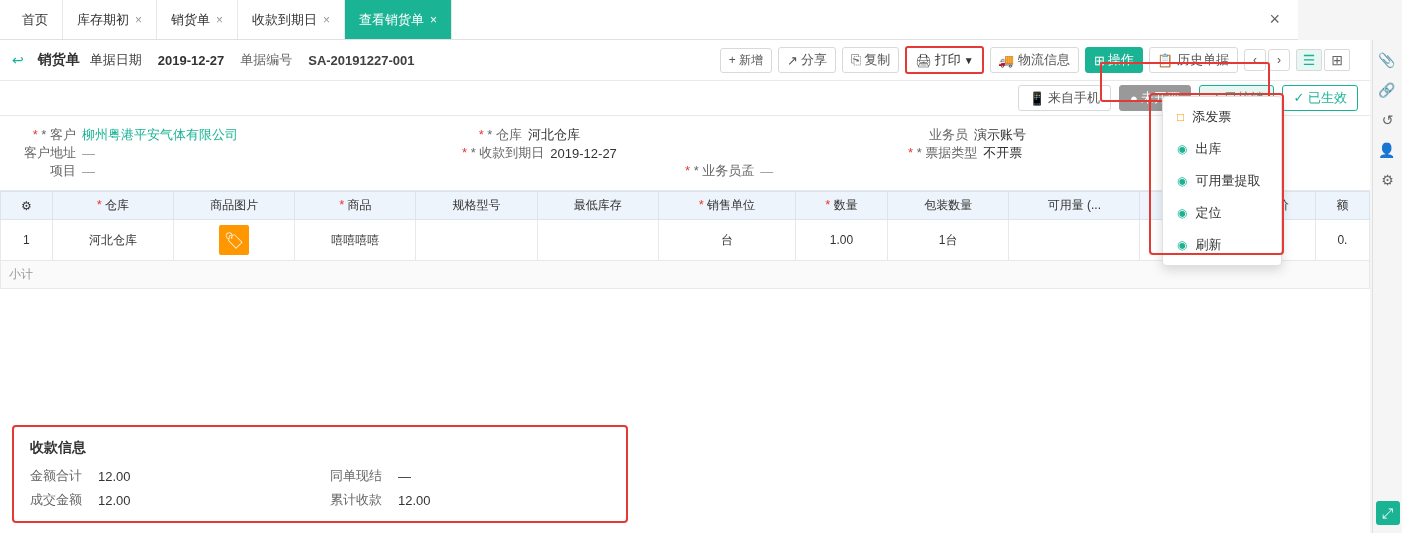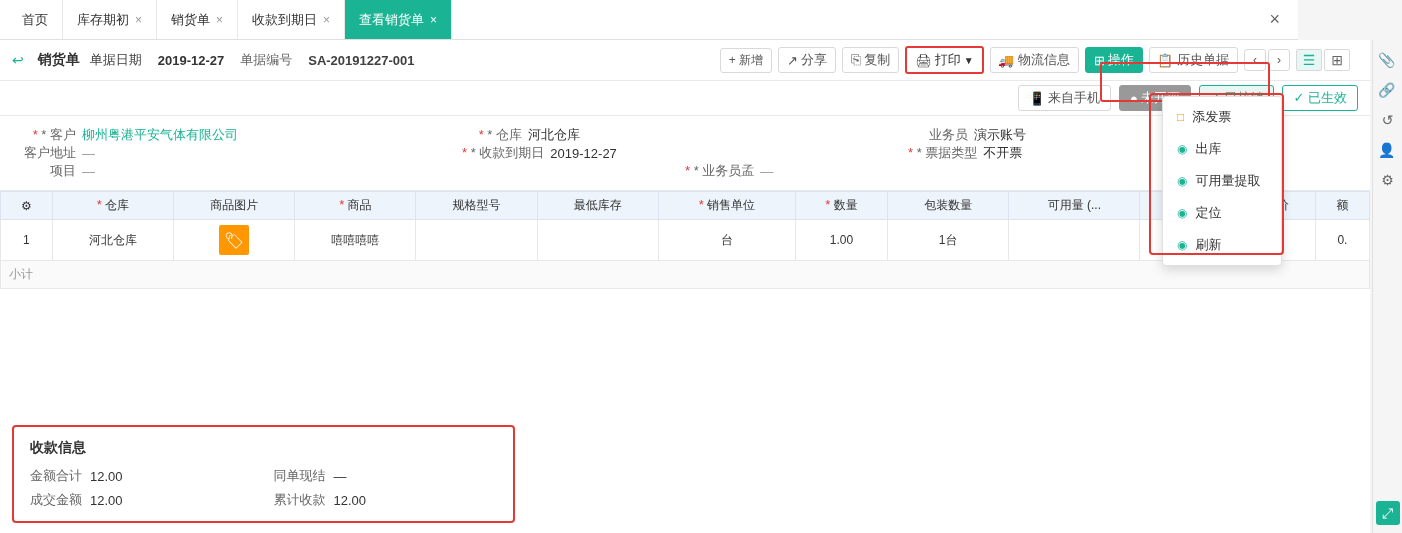--- a/index.html
+++ b/index.html
@@ -118,25 +118,25 @@
       border: 1px solid #e8e8e8; padding: 5px 8px; text-align: center;
       color: #333; font-size: 12px;
     }
     .data-table tr:nth-child(even) td { background: #fafafa; }
     .data-table .subtotal-row td { background: #f5f5f5; color: #999; }
     .gear-cell { background: #eef4fb !important; }
 
     
     .payment-box {
       margin: 10px 12px; border: 2px solid #e53935; border-radius: 4px;
-      padding: 12px 16px; background: #fff; width: 503px;
+      padding: 12px 16px; background: #fff; width: 616px;
     }
     .payment-title { font-size: 14px; font-weight: bold; color: #333; margin-bottom: 10px; }
     .payment-grid { display: grid; grid-template-columns: 1fr 1fr; gap: 6px 20px; }
-    .payment-row { display: flex; align-items: center; }
+    .payment-row { display: flex; align-items: center; gap: 8px; }
     .pay-label { color: #666; min-width: 60px; }
     .pay-value { color: #333; }
     .pay-value.red { color: #e53935; }
 
     
     .right-sidebar {
       position: absolute; right: 0; top: 40px; bottom: 0;
       width: 30px; background: #f5f5f5; border-left: 1px solid #e0e0e0;
       display: flex; flex-direction: column; align-items: center;
       padding-top: 8px; gap: 6px;

